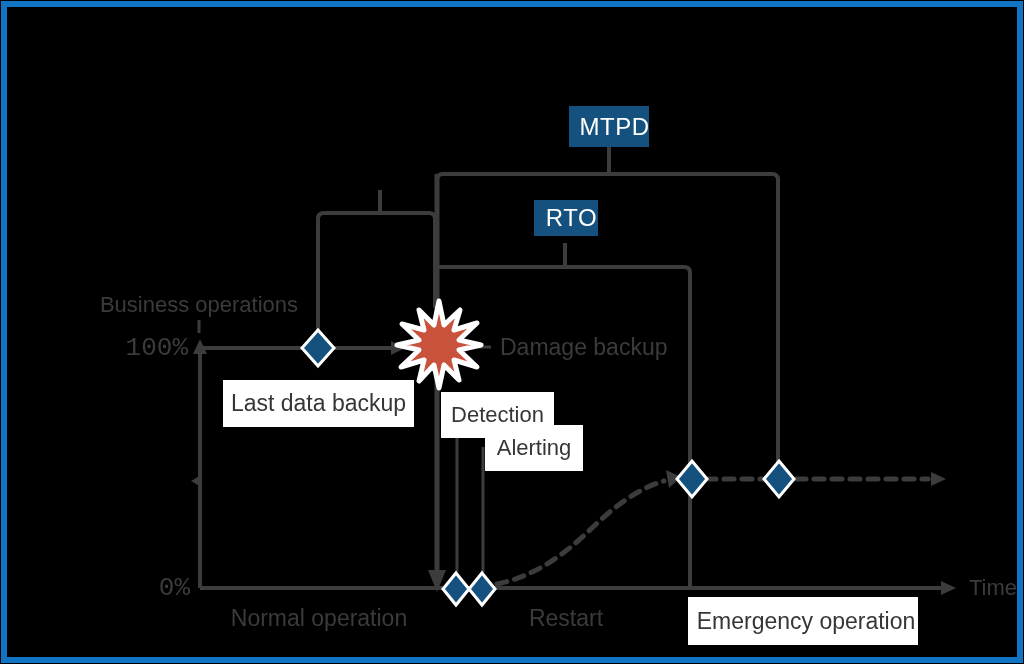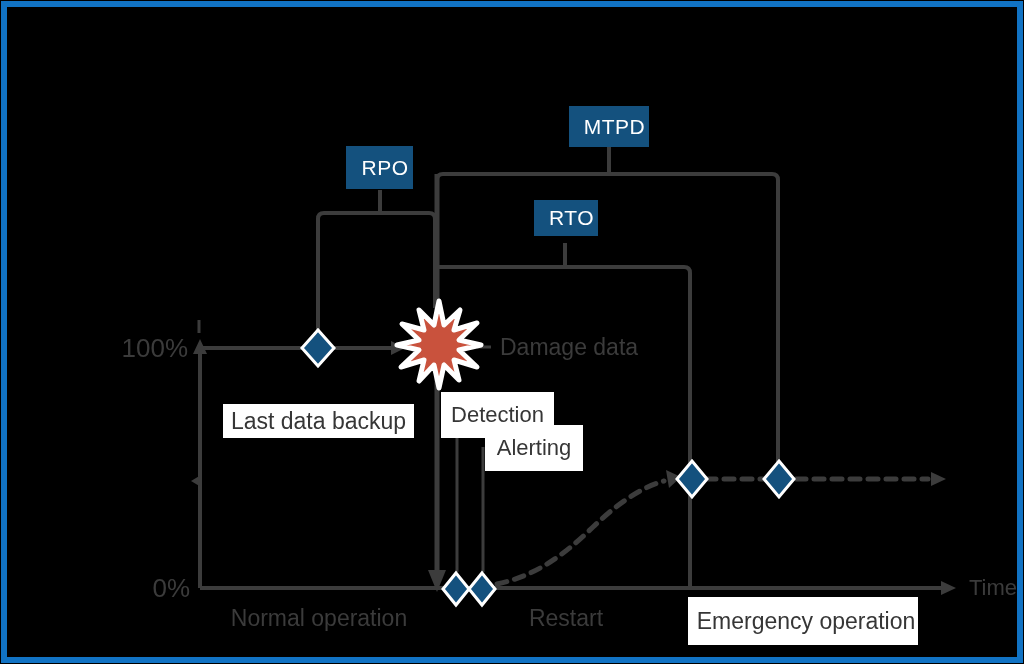--- a/index.html
+++ b/index.html
@@ -16,25 +16,25 @@
   .frame{position:absolute;inset:1px;border:6px solid var(--border-blue);pointer-events:none;z-index:30;}
   svg.diagram{position:absolute;left:0;top:0;z-index:1;}
   .stroke{stroke:var(--line-gray);fill:none;stroke-width:4;stroke-linejoin:round;}
   .stroke.thin{stroke-width:3;}
   .stroke.thick{stroke-width:5;}
   .stroke.dashed{stroke-width:5;stroke-dasharray:10 8;stroke-linecap:round;}
   .arrow{fill:var(--line-gray);stroke:none;}
   .diamond{fill:var(--diamond-fill);stroke:var(--diamond-stroke);stroke-width:3;stroke-linejoin:miter;}
   .burst{fill:var(--burst-red);stroke:var(--burst-edge);stroke-width:5;stroke-linejoin:round;}
   .lbl{position:absolute;display:flex;align-items:center;z-index:10;box-sizing:border-box;}
-  .chip{background:var(--box-blue);color:var(--box-text);justify-content:center;font-size:21px;letter-spacing:.5px;padding-left:11px;}
+  .chip{background:var(--box-blue);color:var(--box-text);justify-content:center;font-size:24px;letter-spacing:.5px;padding-left:11px;}
   .tag{background:var(--label-bg);color:var(--label-text);justify-content:center;font-size:23px;}
   .float{color:var(--float-text);font-size:23px;}
   .float.center{justify-content:center;}
-  .float.right{justify-content:flex-end;}
+  .float.right{justify-content:flex-end;font-family:Liberation Mono, monospace;}
   .pct{font-size:26px;}
 </style>
 </head>
 <body>
 
 <div class="stage">
 
   <svg class="diagram" width="1024" height="664" viewBox="0 0 1024 664">
 
     <path class="stroke" d="M 609 147 L 609 174 M 437 203 L 437 180 Q 437 174 443 174 L 772 174 Q 778 174 778 180 L 778 462"></path>
@@ -70,29 +70,29 @@
     <polygon class="burst" points="481,345 459,350 477,367 454,360 459,380 444,365 439,388 434,365 419,381 424,360 401,367 419,350 397,345 419,340 402,324 424,330 419,310 434,325 439,301 444,325 460,310 454,330 477,323 459,340"></polygon>
 
     <polygon class="diamond" points="318,330 334,348 318,366 302,348"></polygon>
     <polygon class="diamond" points="456,573 469,589 456,605 443,589"></polygon>
     <polygon class="diamond" points="482,573 495,589 482,605 469,589"></polygon>
     <polygon class="diamond" points="692,461 707,479 692,497 677,479"></polygon>
     <polygon class="diamond" points="779,461 794,479 779,497 764,479"></polygon>
   </svg>
 
   <div class="lbl chip" style="left:569px;top:106px;width:80px;height:41px;">MTPD</div>
-  <div class="lbl chip" style="left:346px;top:146px;width:67px;height:43px;">RPO</div>
   <div class="lbl chip" style="left:534px;top:200px;width:64px;height:36px;">RTO</div>
 
-  <div class="lbl tag" style="left:223px;top:380px;width:191px;height:34px;margin-top:24px;">Last data backup</div>
+  <div class="lbl tag" style="left:223px;top:380px;width:191px;height:47px;">Last data backup</div>
   <div class="lbl tag" style="left:441px;top:392px;width:113px;height:46px;font-size:22px;text-align:right;">Detection</div>
   <div class="lbl tag" style="left:485px;top:425px;width:98px;height:46px;font-size:22px;">Alerting</div>
   <div class="lbl tag" style="left:688px;top:597px;width:230px;height:48px;padding-left:6px;">Emergency operation</div>
 
+  <div class="lbl float center" style="left:94px;top:292px;width:210px;height:26px;font-size:22px;">Business operations</div>
   <div class="lbl float right pct" style="left:118px;top:333px;width:70px;height:30px;">100%</div>
   <div class="lbl float right pct" style="left:138px;top:573px;width:52px;height:30px;">0%</div>
-  <div class="lbl float" style="left:500px;top:334px;width:180px;height:26px;">Damage data</div>
+  <div class="lbl float" style="left:500px;top:334px;width:180px;height:26px;">Damage backup</div>
   <div class="lbl float center" style="left:226px;top:605px;width:186px;height:27px;">Normal operation</div>
   <div class="lbl float center" style="left:520px;top:605px;width:92px;height:27px;">Restart</div>
   <div class="lbl float" style="left:957px;top:575px;width:64px;height:26px;font-size:22px;margin-left:12px;">Time</div>
 
   <div class="frame"></div>
 </div>
 
 </body></html>

